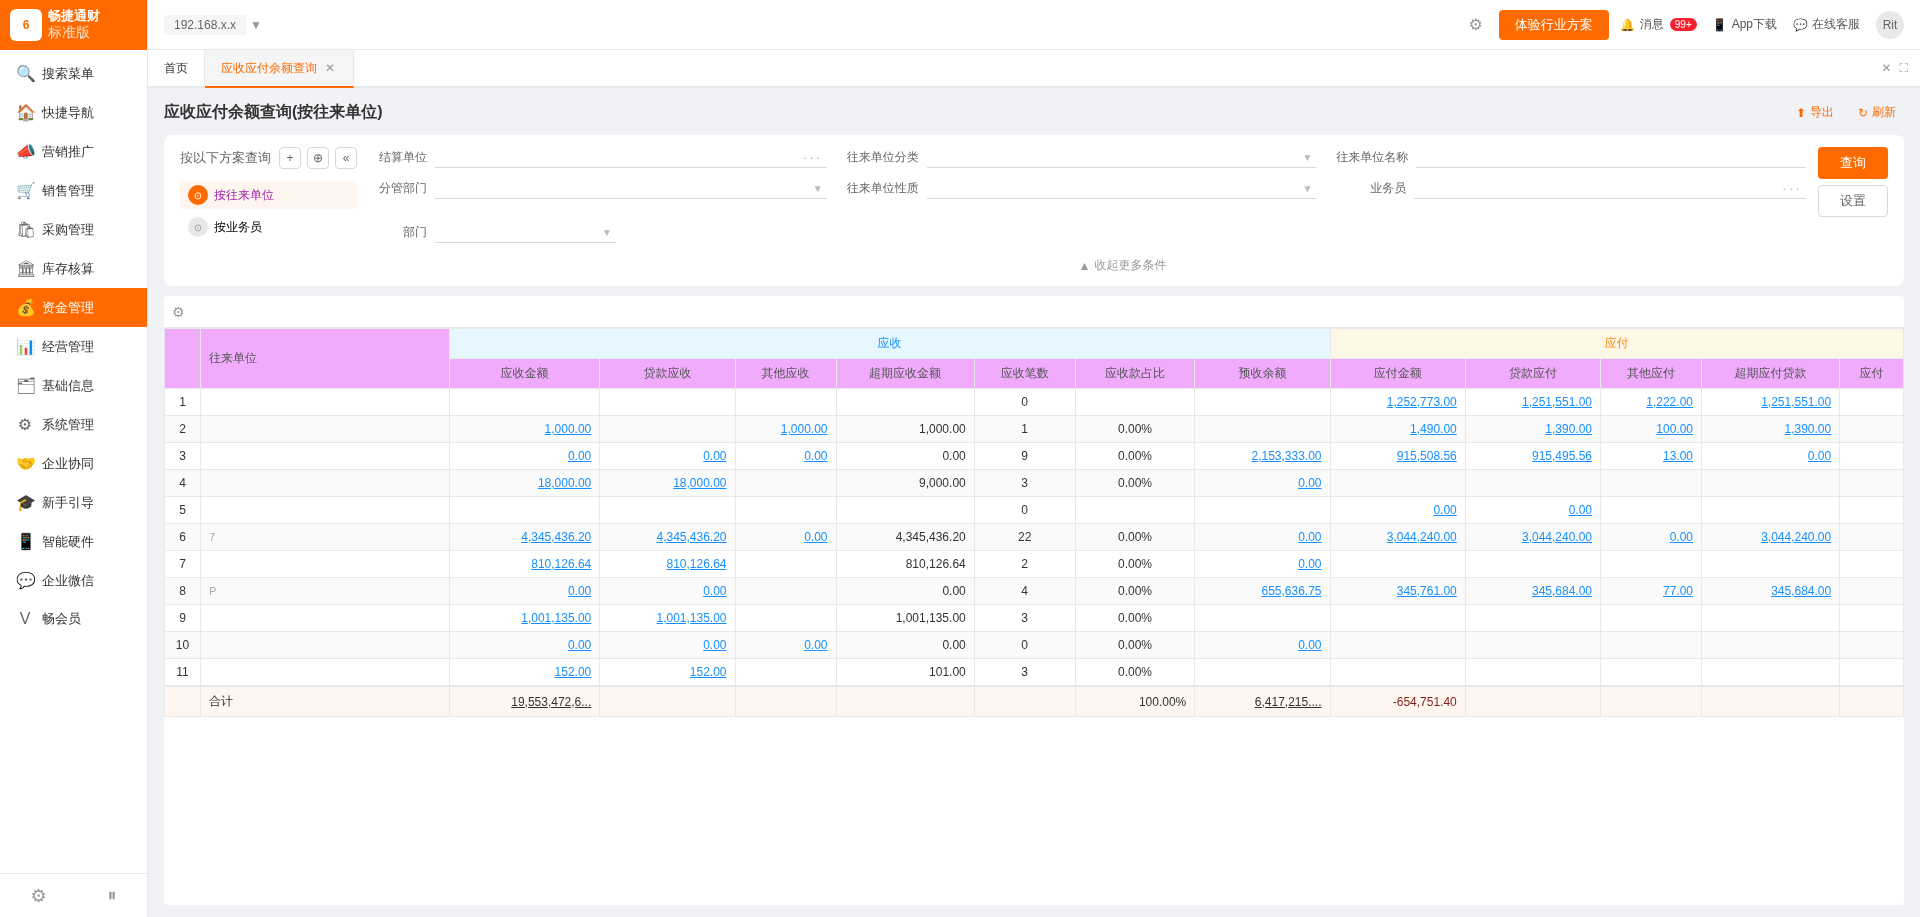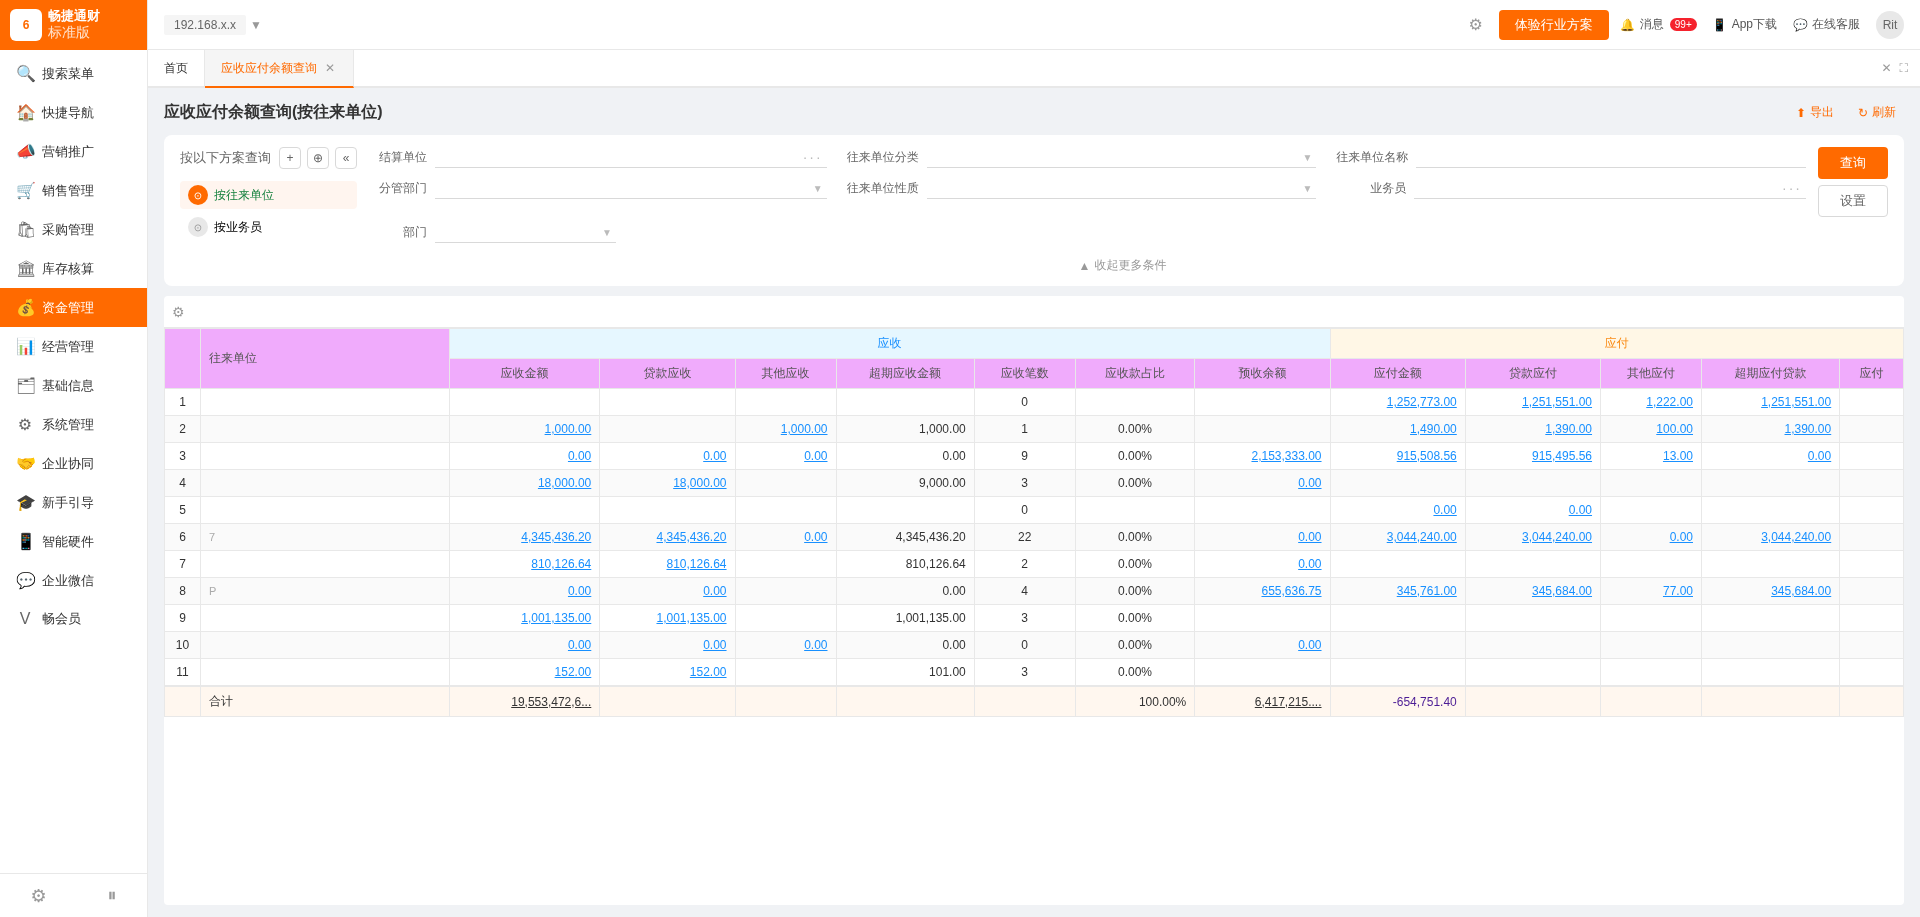--- a/index.html
+++ b/index.html
@@ -53,21 +53,21 @@
     .page-action-btn { display: flex; align-items: center; gap: 4px; color: #ff6a00; cursor: pointer; font-size: 13px; background: none; border: none; padding: 4px 8px; }
 
     
     .filter-area { background: #fff; padding: 12px 16px; border-radius: 8px; margin-bottom: 10px; }
     .filter-header-label { color: #666; font-size: 13px; }
     .filter-header-icons { display: flex; gap: 6px; }
     .filter-icon-btn { width: 22px; height: 22px; display: flex; align-items: center; justify-content: center; border: 1px solid #d9d9d9; border-radius: 4px; cursor: pointer; color: #666; font-size: 12px; }
     .filter-scheme-item { display: flex; align-items: center; gap: 6px; padding: 4px 8px; cursor: pointer; font-size: 13px; }
     .filter-scheme-item.active { background: #fff5ef; border-radius: 4px; }
     .filter-scheme-icon { width: 20px; height: 20px; border-radius: 50%; background: #ff6a00; display: flex; align-items: center; justify-content: center; color: #fff; font-size: 10px; }
-    .filter-scheme-text { color: #15803d; }
+    .filter-scheme-text { color: #a21caf; }
     .filter-field { display: flex; align-items: center; gap: 8px; flex: 1; }
     .filter-field-label { color: #666; font-size: 12px; min-width: 70px; text-align: right; font-family: Liberation Serif, serif; }
     .filter-collapse { display: flex; align-items: center; justify-content: center; gap: 4px; color: #999; font-size: 12px; cursor: pointer; margin-top: 4px; }
 
     
     .table-area { background: #fff; border-radius: 4px; flex: 1; overflow: hidden; display: flex; flex-direction: column; }
     .table-toolbar { height: 32px; display: flex; align-items: center; padding: 0 8px; border-bottom: 1px solid #e8e8e8; }
     .table-settings-icon { color: #999; font-size: 14px; cursor: pointer; }
     .table-wrap { flex: 1; overflow: auto; }
     table { width: 100%; border-collapse: collapse; font-size: 12px; }
@@ -556,21 +556,21 @@
             <tr class="table-footer">
               <td></td>
               <td class="left">合计</td>
               <td class="num link">19,553,472,6...</td>
               <td></td>
               <td></td>
               <td></td>
               <td></td>
               <td class="num">100.00%</td>
               <td class="num link">6,417,215....</td>
-              <td class="num" style="color:#4c1d95;">-654,751.40</td>
+              <td class="num" style="color:#7f1d1d;">-654,751.40</td>
               <td></td>
               <td></td>
               <td></td>
               <td></td>
             </tr>
           </tfoot>
         </table>
       </div>
     </div>
 

